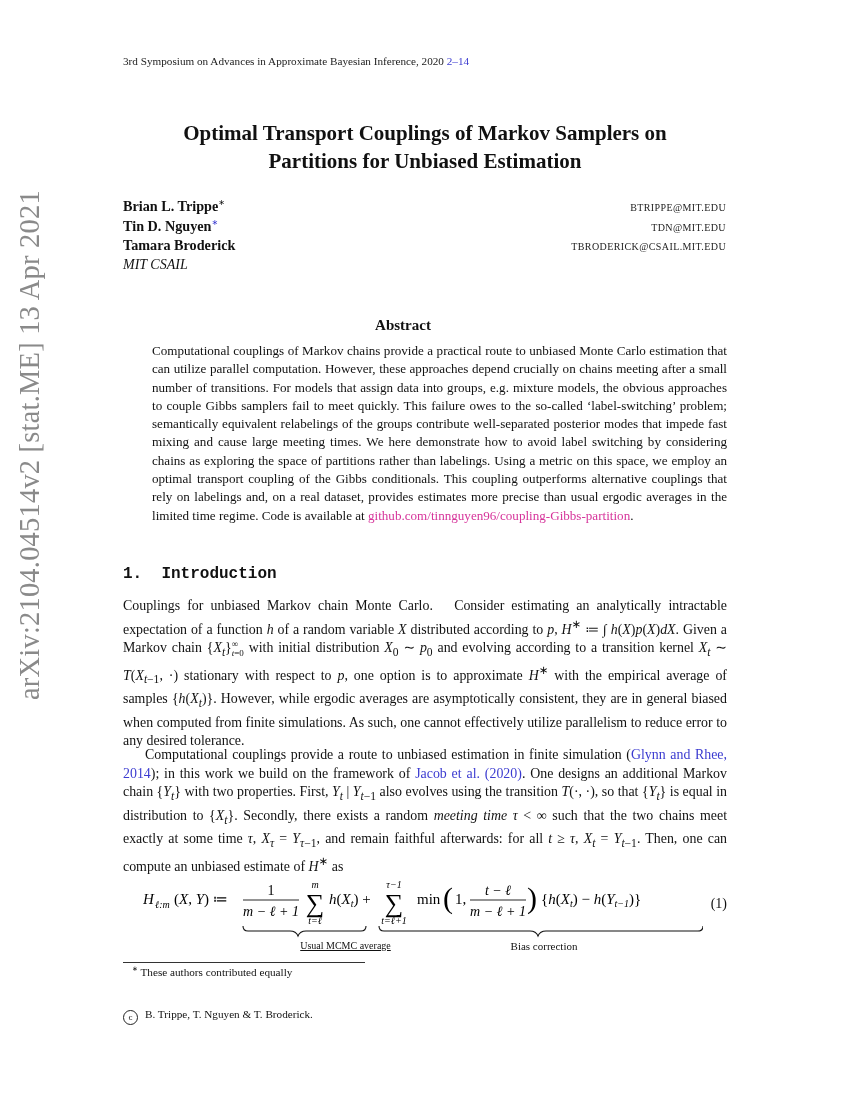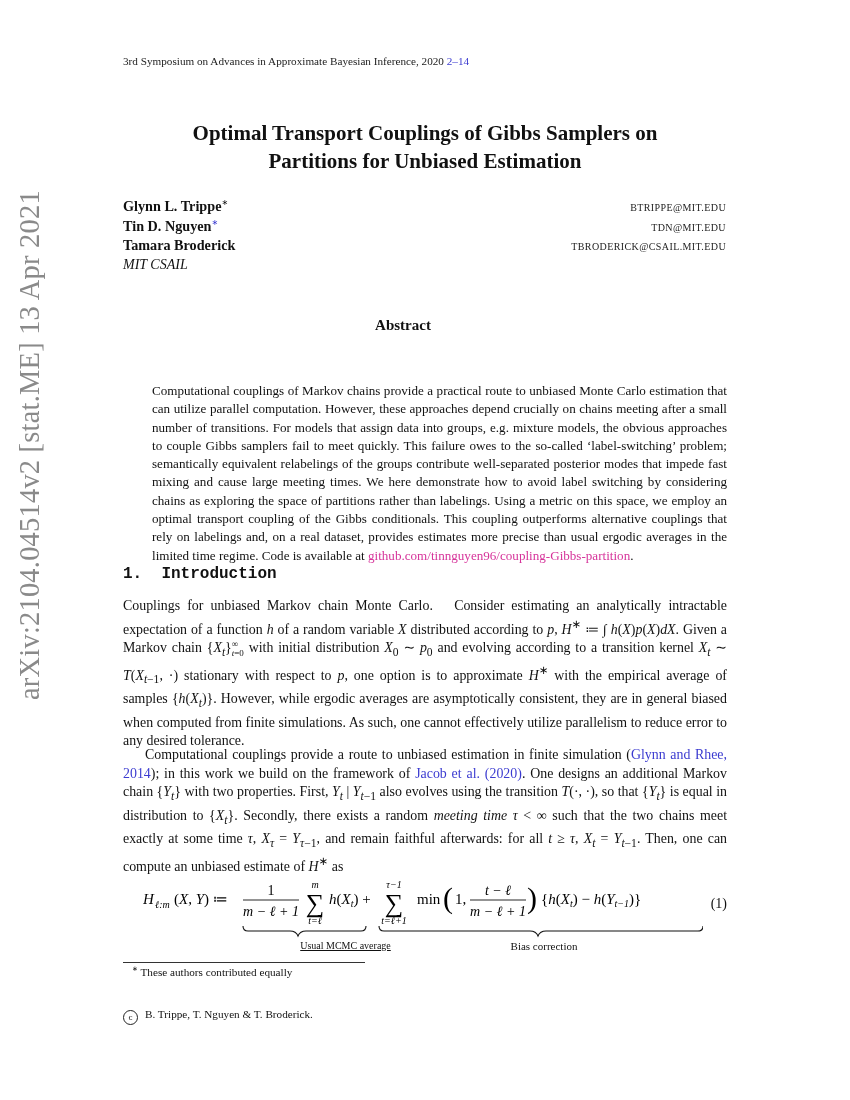--- a/index.html
+++ b/index.html
@@ -19,21 +19,21 @@
       font-family: "Liberation Serif", serif; font-weight: bold; font-size: 21px; line-height: 28px; color: #111; }
     .authors { position: absolute; left: 123px; top: 198px; width: 603px; font-family: "Liberation Serif", serif; }
     .author-row { display: flex; justify-content: space-between; align-items: baseline; height: 19.5px; }
     .author-name { font-weight: bold; font-size: 14.2px; }
     .author-name sup { font-weight: normal; font-size: 8px; }
     .author-email { font-size: 10px; letter-spacing: 0.4px; color: #222; }
     .affil { font-style: italic; font-size: 14px; }
     .abstract-title { position: absolute; left: 0; width: 806px; top: 317px; text-align: center;
       font-family: "Liberation Serif", serif; font-weight: bold; font-size: 15px; }
     .abstract-body { position: absolute; left: 152px; width: 575px; top: 342px;
-      font-family: "Liberation Serif", serif; font-size: 13.1px; line-height: 18.3px; text-align: justify; margin-top: 40px; }
+      font-family: "Liberation Serif", serif; font-size: 13.1px; line-height: 18.3px; text-align: justify; }
     .section-head { position: absolute; left: 123px; top: 565px; font-family: Liberation Mono, monospace;
       font-weight: bold; font-size: 16px; }
     .body-text { position: absolute; left: 123px; width: 604px; font-family: "Liberation Serif", serif;
       font-size: 13.9px; line-height: 18.6px; text-align: justify; }
     .para1 { top: 597px; }
     .para2 { top: 746px; text-indent: 22px; }
     .runin { font-weight: normal; }
     i.m { font-style: italic; }
     .equation { position: absolute; left: 123px; top: 874px; width: 604px; height: 80px;
       font-family: "Liberation Serif", serif; font-size: 14px; }
@@ -50,27 +50,27 @@
 <body>
 
 <div class="arxiv-stamp">arXiv:2104.04514v2  [stat.ME]  13 Apr 2021</div>
 
 <div class="running-head">
   <span>3rd Symposium on Advances in Approximate Bayesian Inference, 2020</span>
   <a class="link-blue">2–14</a>
 </div>
 
 <div class="title">
-  <div>Optimal Transport Couplings of Gibbs Samplers on</div>
+  <div>Optimal Transport Couplings of Markov Samplers on</div>
   <div>Partitions for Unbiased Estimation</div>
 </div>
 
 <div class="authors">
   <div class="author-row">
-    <span class="author-name"><span>Glynn L. Trippe</span><sup>∗</sup></span>
+    <span class="author-name"><span>Brian L. Trippe</span><sup>∗</sup></span>
     <span class="author-email">BTRIPPE@MIT.EDU</span>
   </div>
   <div class="author-row">
     <span class="author-name"><span>Tin D. Nguyen</span><sup class="link-blue">∗</sup></span>
     <span class="author-email">TDN@MIT.EDU</span>
   </div>
   <div class="author-row">
     <span class="author-name"><span>Tamara Broderick</span></span>
     <span class="author-email">TBRODERICK@CSAIL.MIT.EDU</span>
   </div>

